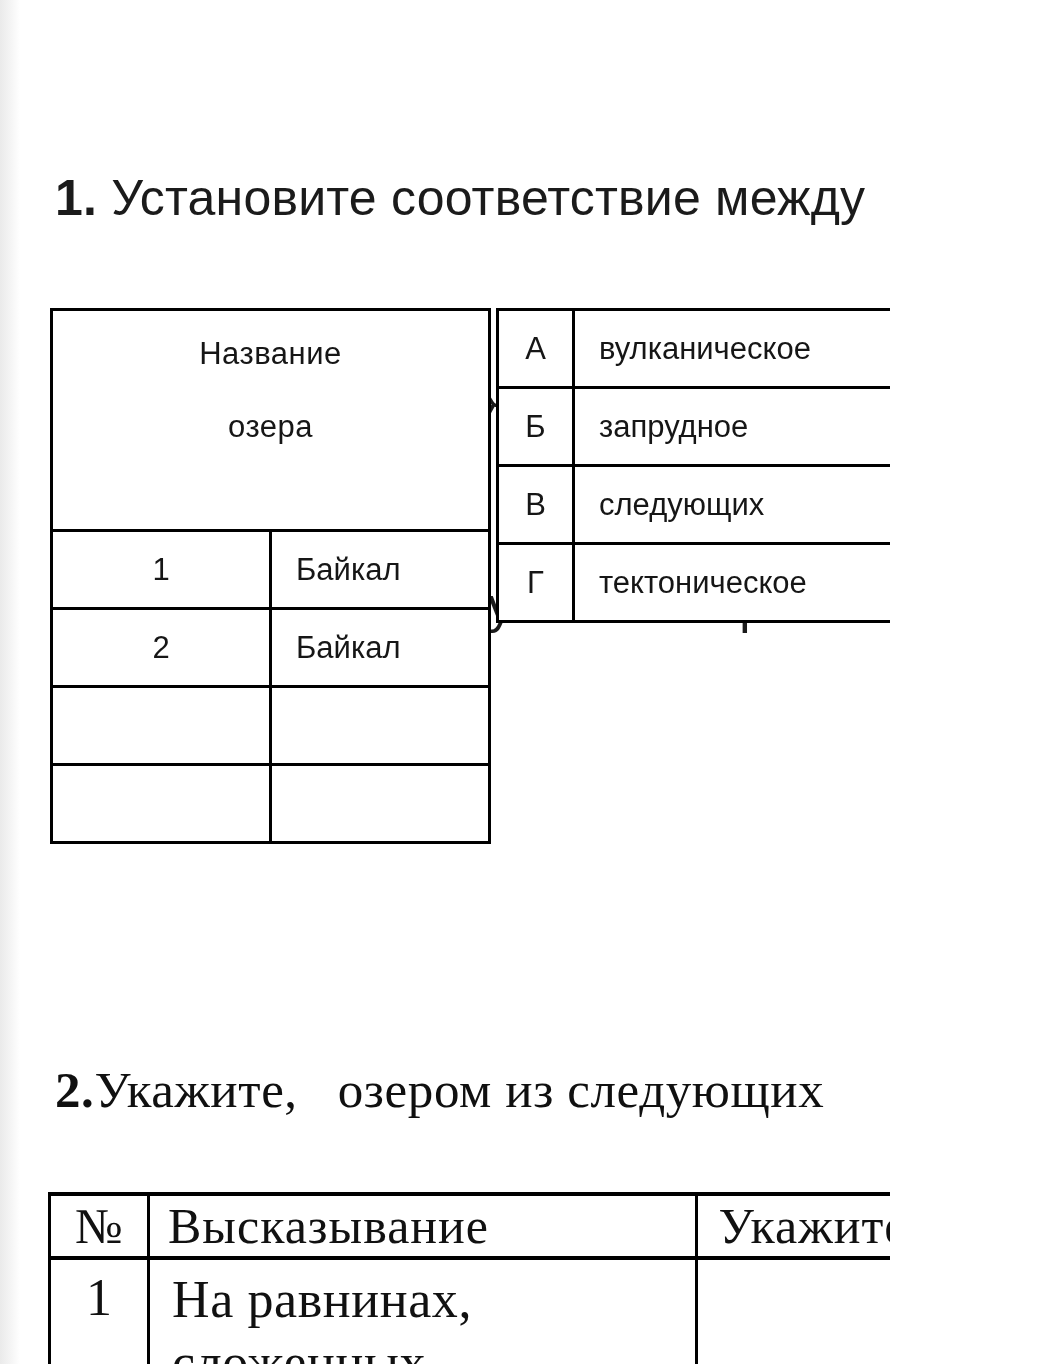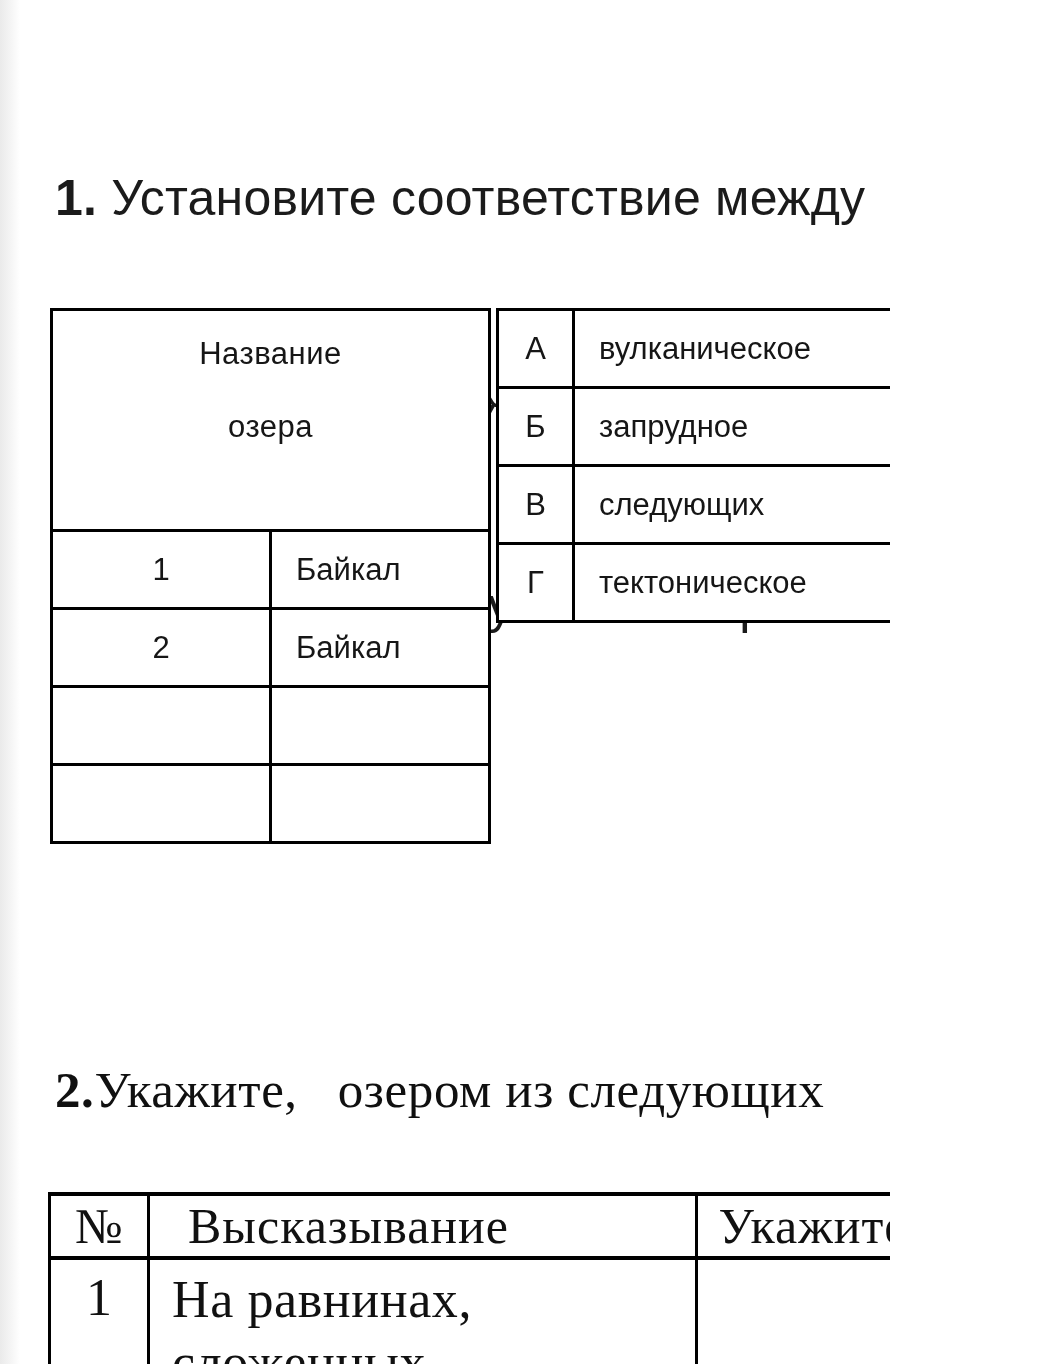--- a/index.html
+++ b/index.html
@@ -82,21 +82,21 @@
   .t2 th, .t2 td { border: 3px solid #000; background: #fff; }
   .t2 th {
     border-top-width: 4px; border-bottom-width: 4px;
     height: 56px;
     font-weight: 400;
     font-size: 50px;
     text-align: center;
     letter-spacing: 1px;
     vertical-align: middle;
   }
-  .t2 th.h-left { text-align: left; padding-left: 38px; }
+  .t2 th.h-left { text-align: left; padding-left: 18px; }
   .t2 td {
     height: 175px;
     vertical-align: top;
     font-size: 52px;
   }
   .t2 td.c-num { text-align: center; padding-top: 8px; }
   .t2 td.c-stmt {
     text-align: left;
     padding: 8px 20px 0 22px;
     line-height: 63px;

